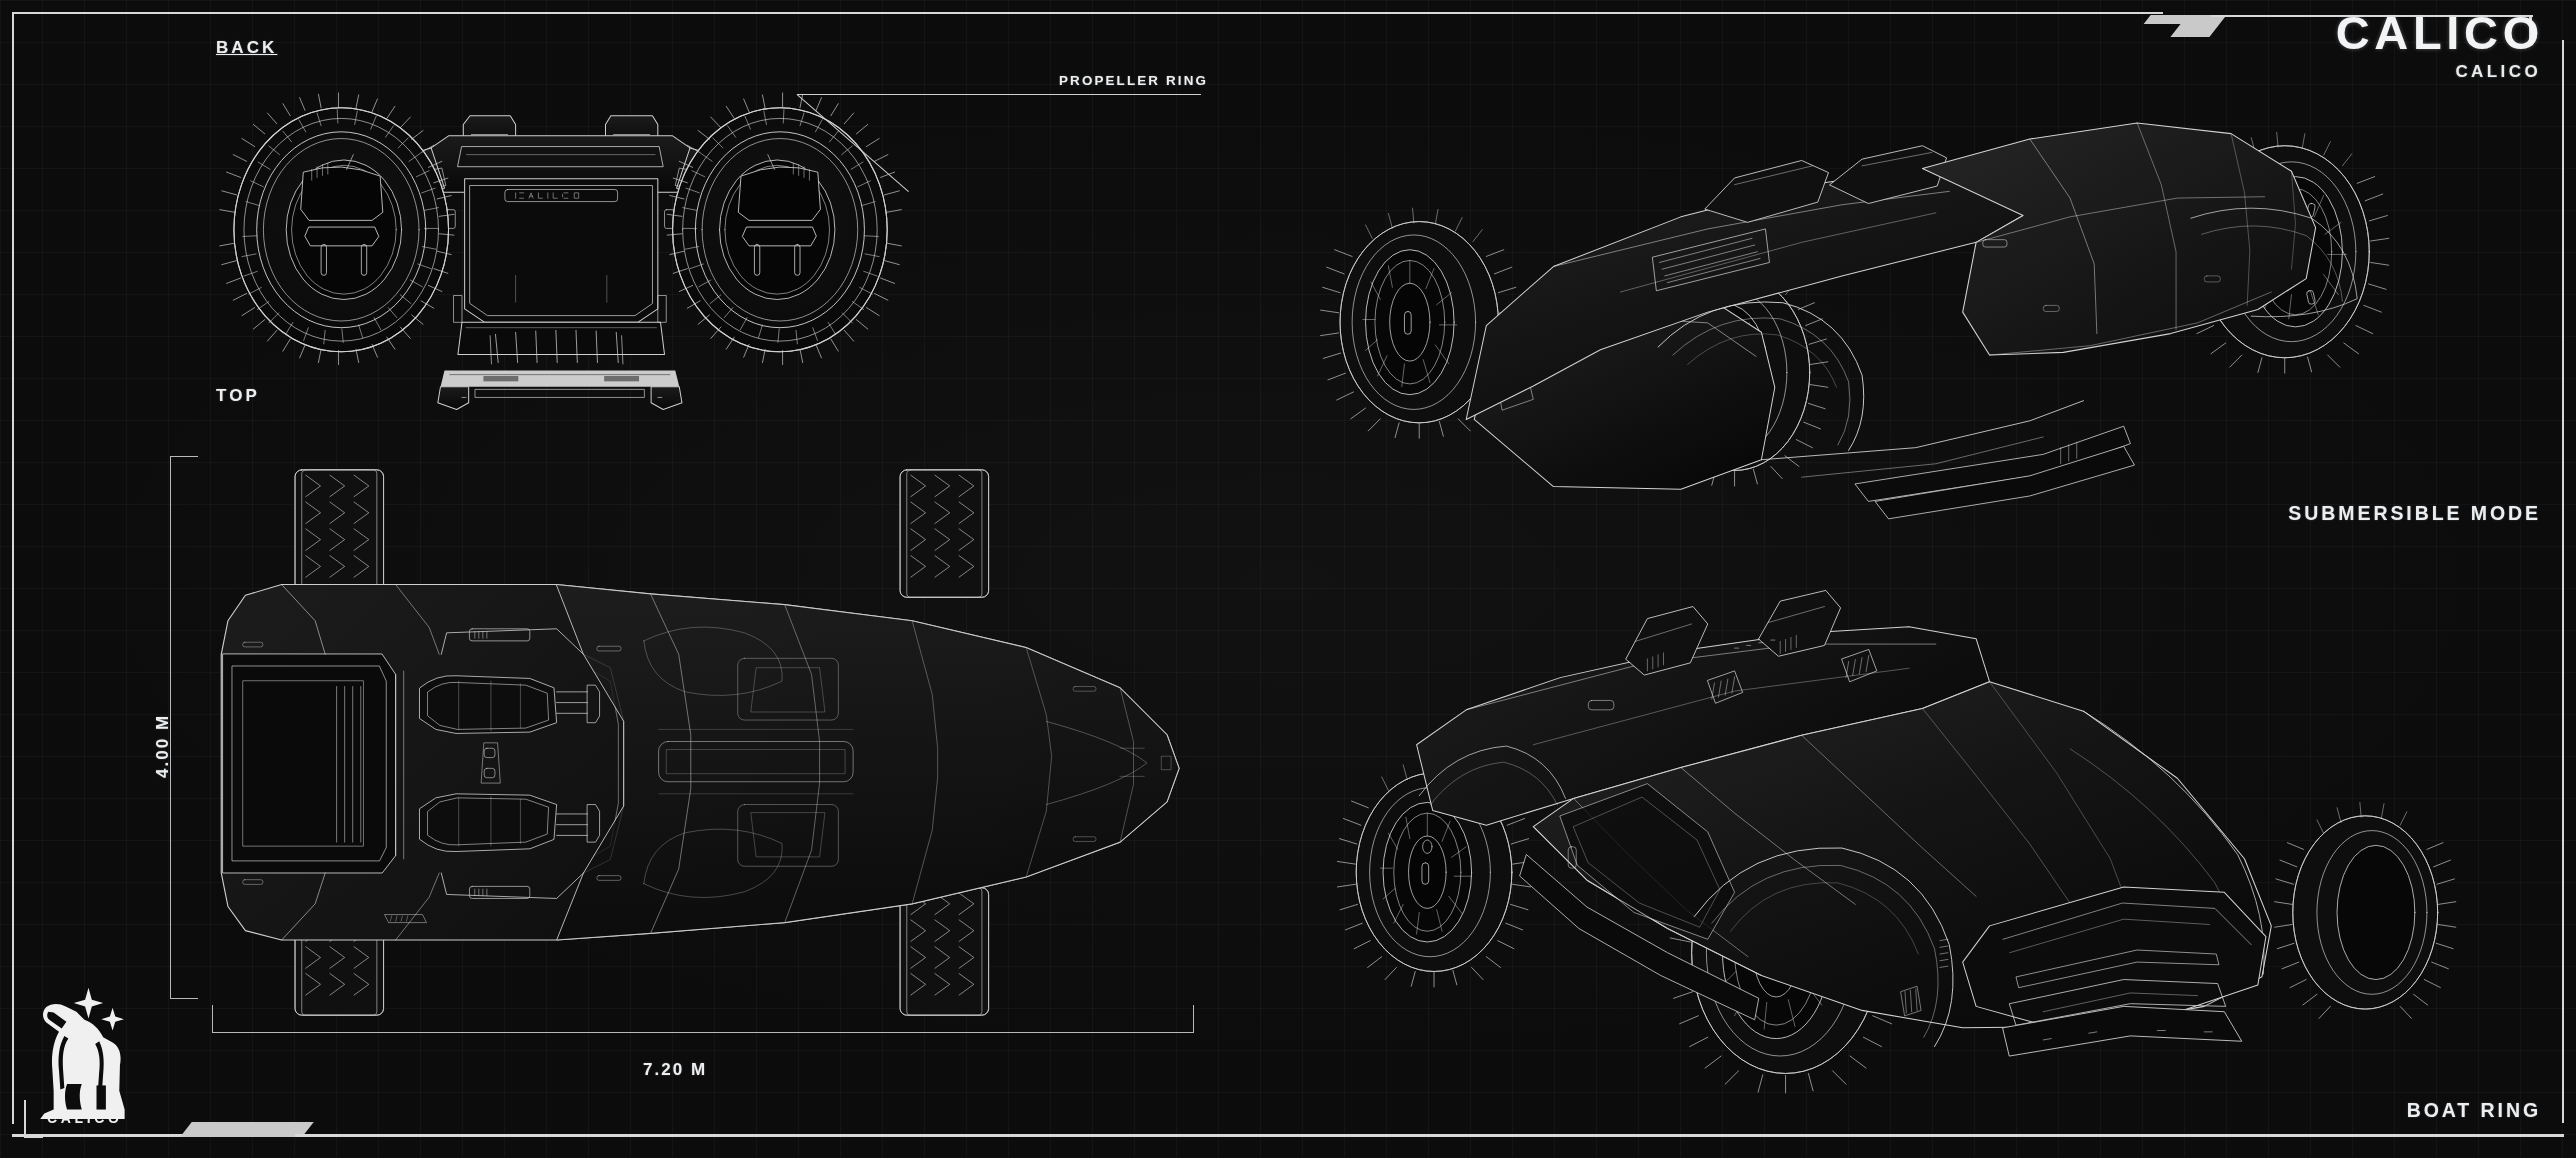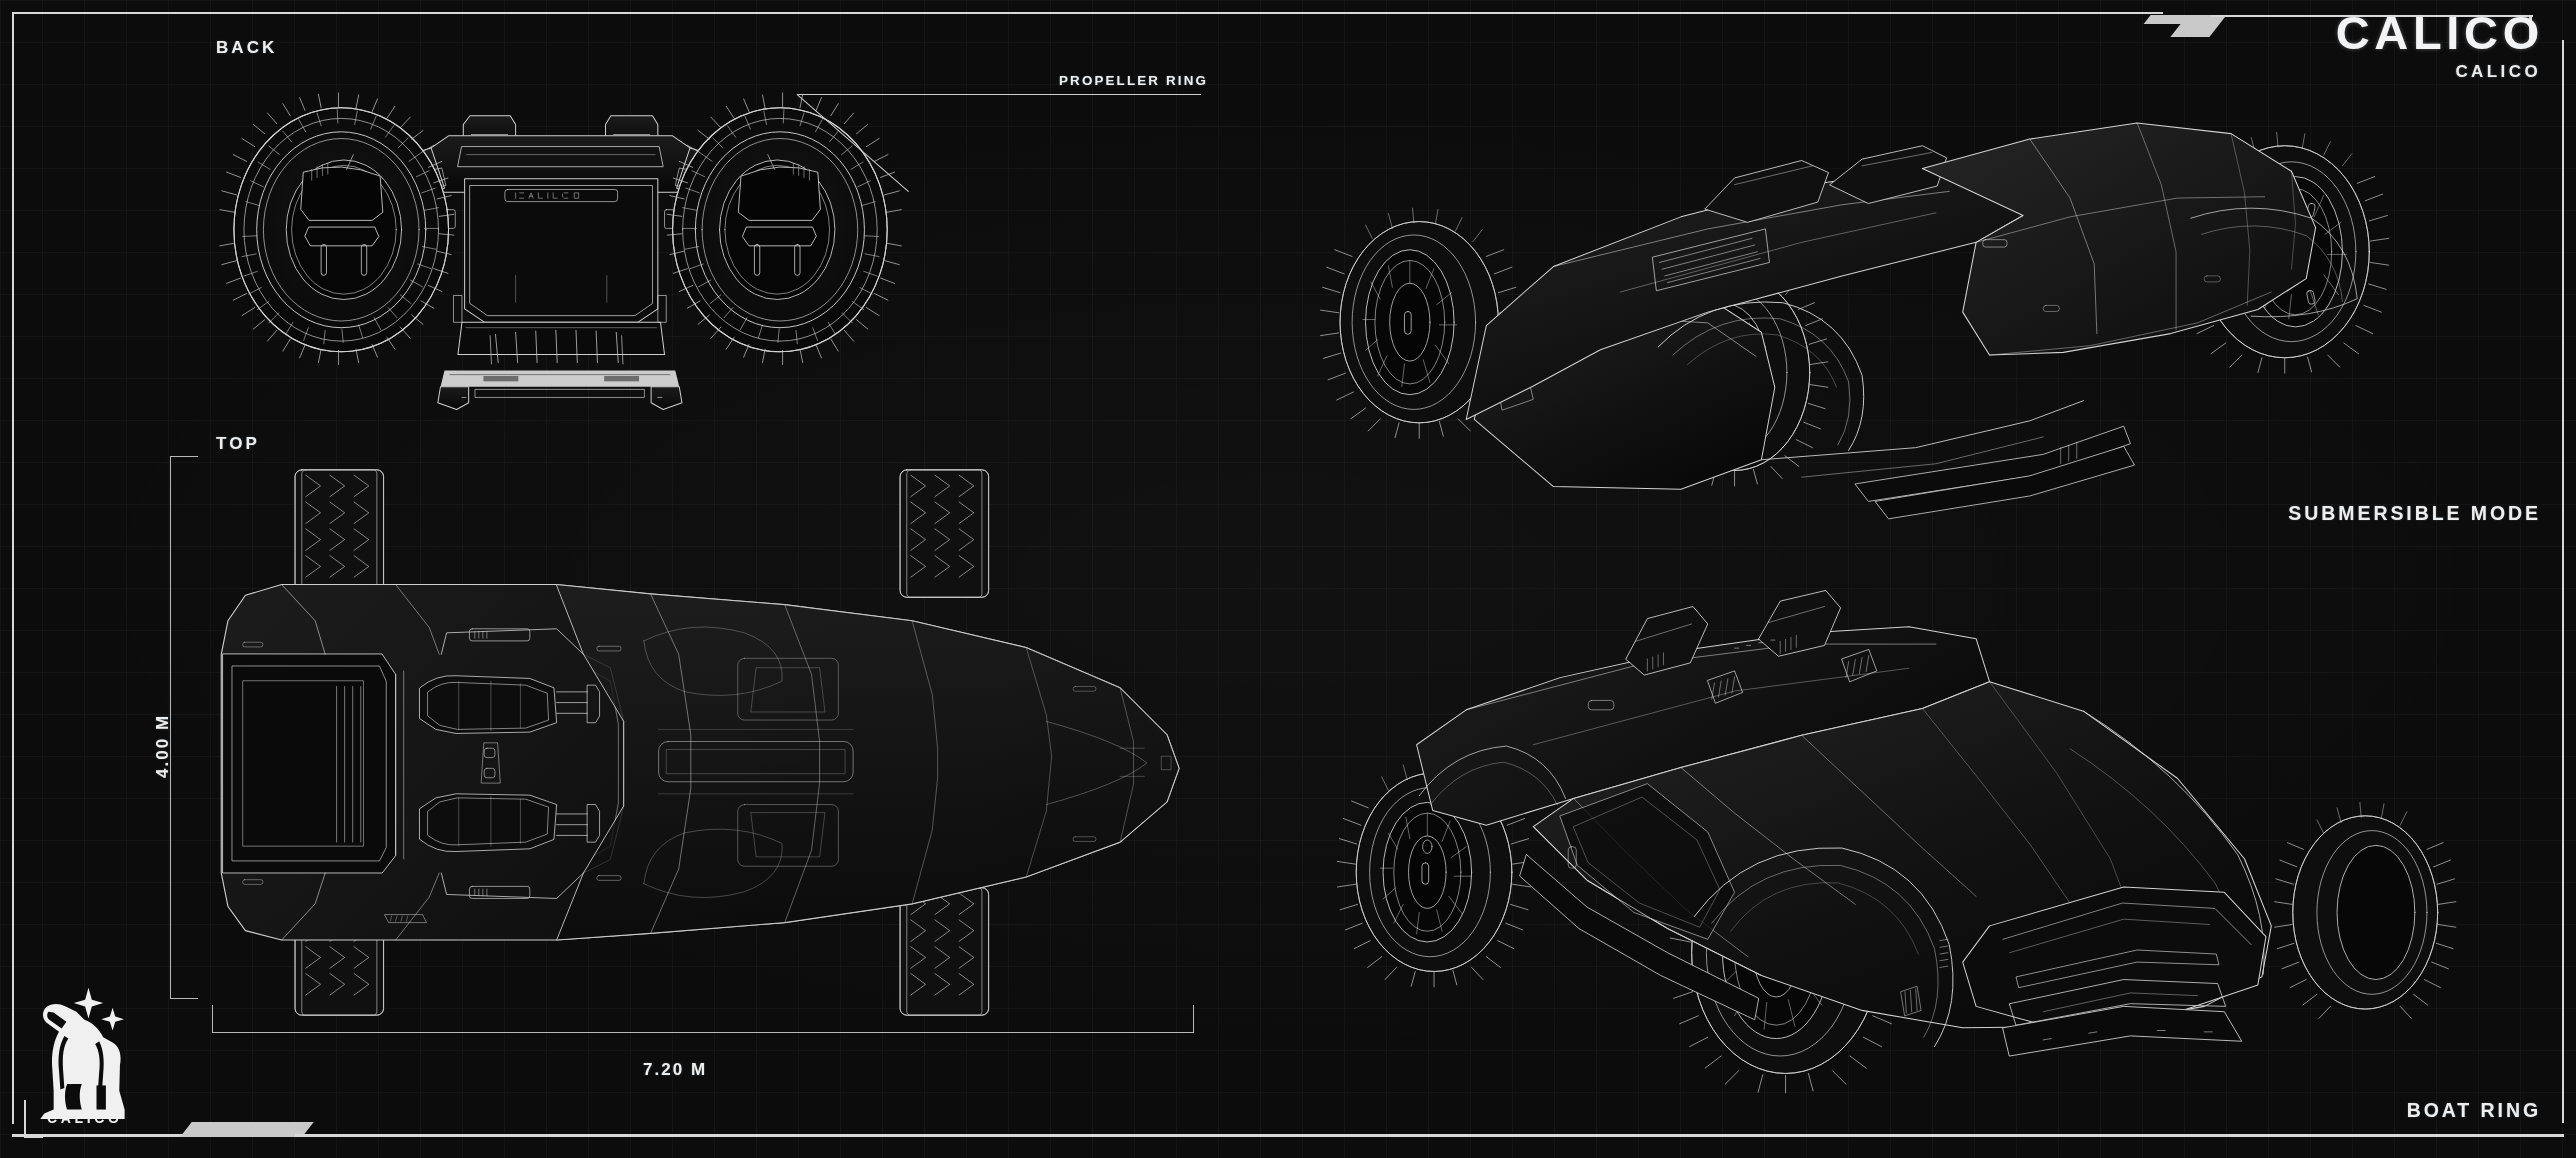--- a/index.html
+++ b/index.html
@@ -128,21 +128,21 @@
   <div class="rule" style="left:2562px; top:40px; width:2px; height:1083px;"></div>
 
   <div class="rule" style="left:12px; top:1134px; width:174px; height:2.7px;"></div>
   <div class="slash" style="left:186px; top:1122px; width:75px; height:14.8px;"></div>
   <div class="slash" style="left:227px; top:1122px; width:81px; height:14.8px;"></div>
   <div class="rule" style="left:295px; top:1134px; width:2269px; height:2.7px;"></div>
 
   <div id="title-calico" class="tech">CALICO</div>
   <div id="title-sub" class="tech">CALICO</div>
 
-  <div class="tl view-label tech" style="left:216px; top:38px;">BACK</div>
+  <div class="tl view-label tech" style="left:216px; top:38px;text-decoration:underline;">BACK</div>
 
   <div class="view" style="left:195px; top:54px;">
     <svg width="711" height="322" viewBox="0 0 1060 480">
       <defs>
         <linearGradient id="bodyG" x1="0" y1="0" x2="0" y2="1">
           <stop offset="0%" stop-color="#1b1b1b"></stop>
           <stop offset="100%" stop-color="#080808"></stop>
         </linearGradient>
         <radialGradient id="tireG" cx="50%" cy="45%" r="60%">
           <stop offset="0%" stop-color="#151515"></stop>
@@ -256,21 +256,21 @@
         </g>
 
       </g>
     </svg>
   </div>
 
   <div class="tl callout-label tech" style="left:1059px; top:73px;">PROPELLER RING</div>
   <div class="leader" style="left:797px; top:94px; width:404px;"></div>
   <div class="leader" style="left:797px; top:94px; width:148px; transform:rotate(41deg);"></div>
 
-  <div class="tl view-label tech" style="left:216px; top:386px;margin-top:48px;">TOP</div>
+  <div class="tl view-label tech" style="left:216px; top:386px;">TOP</div>
 
   <div class="view" style="left:181px; top:453px;">
     <svg width="1033" height="577" viewBox="0 0 1540 860">
       <defs>
         <linearGradient id="hullG" x1="0" y1="0" x2="1" y2="0.4">
           <stop offset="0%" stop-color="#1c1c1c"></stop>
           <stop offset="45%" stop-color="#141414"></stop>
           <stop offset="100%" stop-color="#090909"></stop>
         </linearGradient>
         <linearGradient id="glassG" x1="0" y1="0" x2="0" y2="1">

